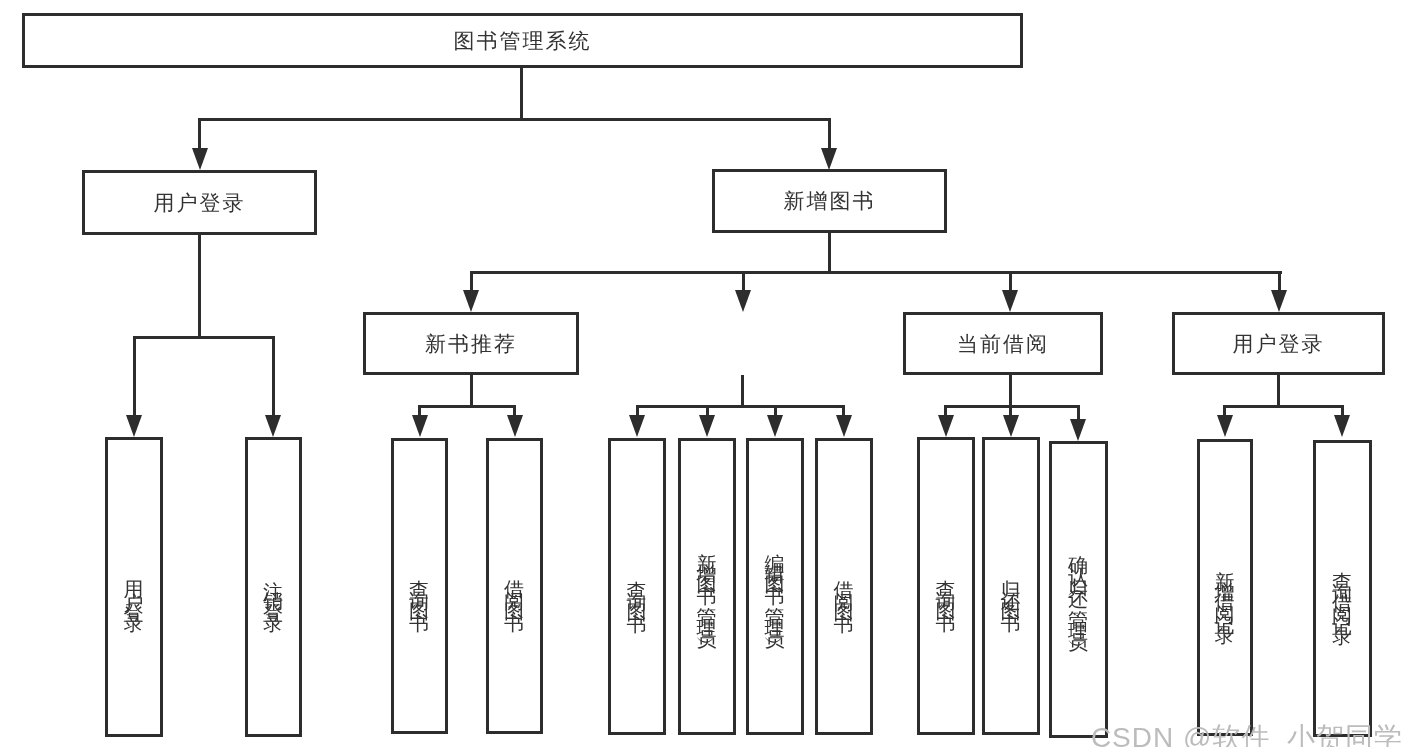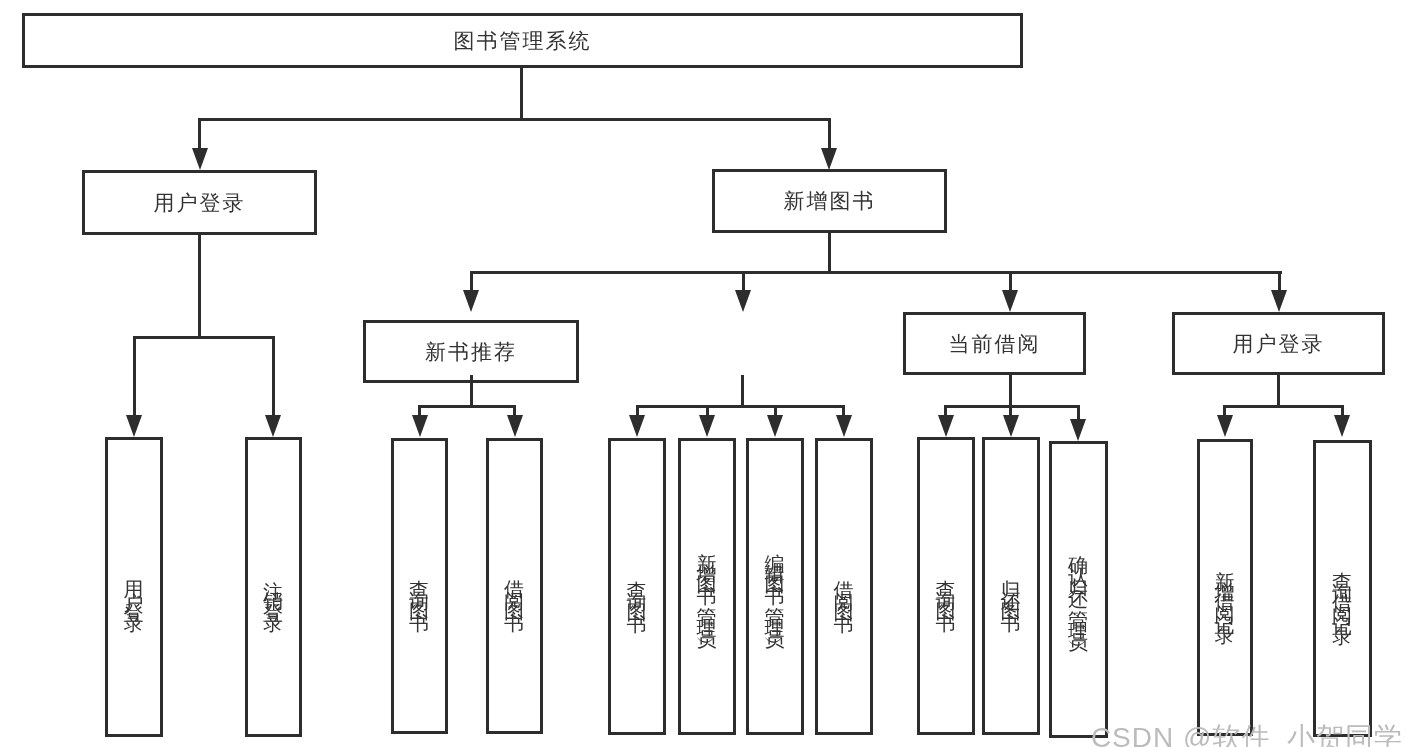--- a/index.html
+++ b/index.html
@@ -75,24 +75,24 @@
   <div class="hline" style="left:470px;top:271px;width:812px;height:3px;"></div>
   <div class="vline" style="left:470px;top:271px;width:3px;height:22px;"></div>
   <div class="vline" style="left:742px;top:271px;width:3px;height:22px;"></div>
   <div class="vline" style="left:1009px;top:271px;width:3px;height:22px;"></div>
   <div class="vline" style="left:1278px;top:271px;width:3px;height:22px;"></div>
   <div class="arr" style="left:463px;top:290px;"></div>
   <div class="arr" style="left:735px;top:290px;"></div>
   <div class="arr" style="left:1002px;top:290px;"></div>
   <div class="arr" style="left:1271px;top:290px;"></div>
 
-  <div class="node" style="left:363px;top:320px;width:216px;height:63px;">
+  <div class="node" style="left:363px;top:312px;width:216px;height:63px;">
     <span>新书推荐</span>
   </div>
-  <div class="node" style="left:903px;top:312px;width:183px;height:63px;">
+  <div class="node" style="left:903px;top:312px;width:200px;height:63px;">
     <span>当前借阅</span>
   </div>
   <div class="node" style="left:1172px;top:312px;width:213px;height:63px;">
     <span>用户登录</span>
   </div>
 
   <div class="vline" style="left:470px;top:375px;width:3px;height:33px;"></div>
   <div class="hline" style="left:418px;top:405px;width:98px;height:3px;"></div>
   <div class="vline" style="left:418px;top:405px;width:3px;height:14px;"></div>
   <div class="vline" style="left:513px;top:405px;width:3px;height:14px;"></div>

